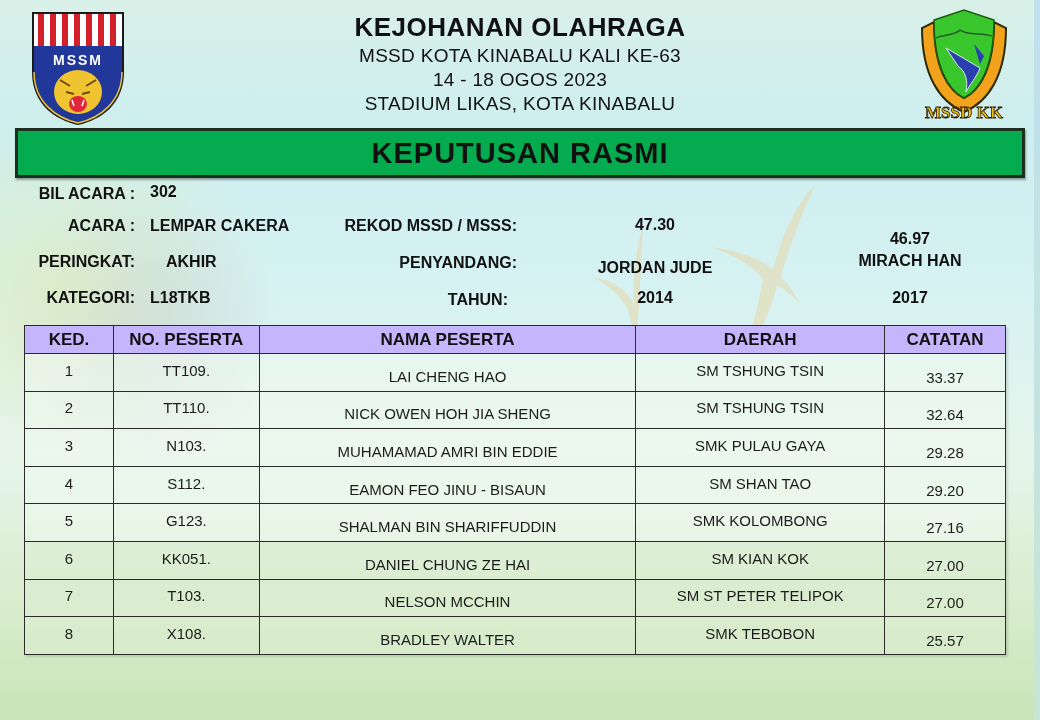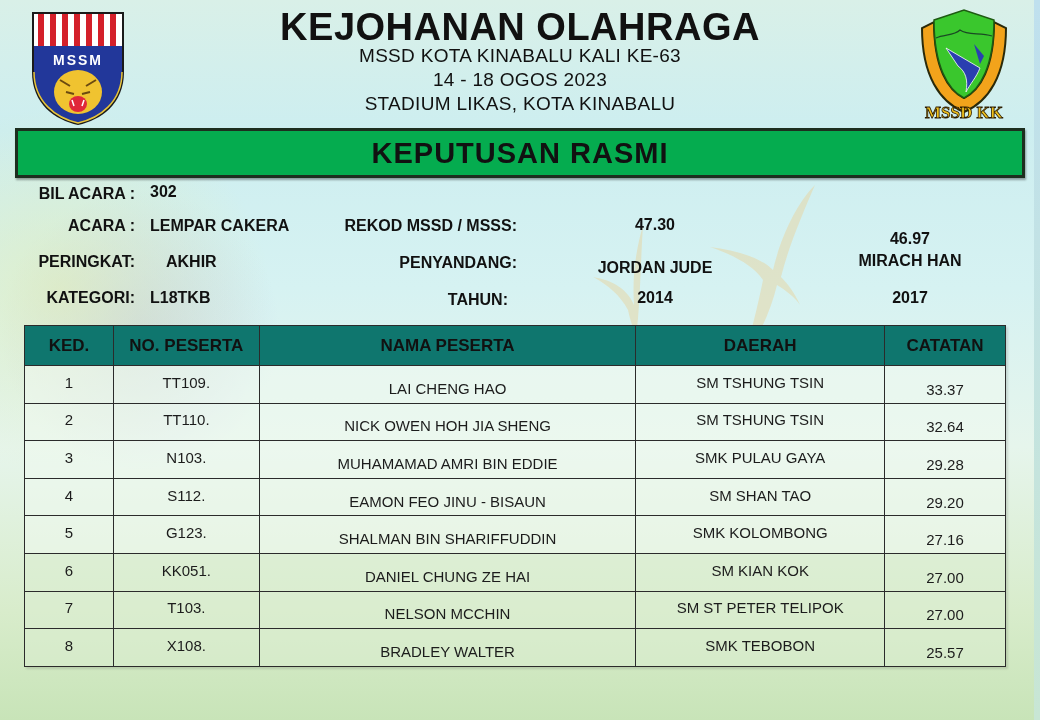--- a/index.html
+++ b/index.html
@@ -20,21 +20,21 @@
   .bird {
     position: absolute; pointer-events: none; opacity: 0.55;
   }
 
   
   .logo { position: absolute; }
   .logo-left { left: 30px; top: 10px; width: 96px; height: 116px; }
   .logo-right { left: 910px; top: 6px; width: 108px; height: 118px; }
 
   .header { position: absolute; left: 200px; width: 640px; top: 10px; text-align: center; }
-  .title { font-size: 38px; font-weight: bold; letter-spacing: 0.5px; line-height: 34px; }
+  .title { font-size: 26px; font-weight: bold; letter-spacing: 0.5px; line-height: 34px; }
   .sub { font-size: 19px; line-height: 24px; letter-spacing: 0.3px; }
 
   .banner {
     position: absolute; left: 15px; top: 128px; width: 1010px; height: 50px;
     background: #05ac4f; border: 3px solid #1d2e1f;
     box-shadow: 1px 2px 2px rgba(0,0,0,0.35);
     display: flex; align-items: center; justify-content: center;
   }
   .banner span { font-size: 29px; font-weight: bold; letter-spacing: 1px; }
 
@@ -43,21 +43,21 @@
   .lbl-r { text-align: right; }
   .ctr { text-align: center; }
 
   
   .results {
     position: absolute; left: 24px; top: 325px; width: 982px;
     border-collapse: collapse; font-size: 15px;
     box-shadow: 2px 2px 2px rgba(0,0,0,0.12);
   }
   .results th {
-    background: #0f766e; font-weight: bold; font-size: 17px; height: 40px;
+    background: #c4b5fd; font-weight: bold; font-size: 17px; height: 28px;
     border: 1px solid #2b2b2b; text-align: center;
   }
   .results td {
     height: 37.6px; border: 1px solid #2b2b2b; text-align: center;
     padding-bottom: 4px; color: #1c1c1c;
   }
   .results tbody tr { background: rgba(240,250,240,0.55); }
   .results tbody tr:nth-child(n+6) { background: rgba(220,238,210,0.5); }
   .results td.catatan { padding-top: 10px; padding-bottom: 0; }
   .results td.nama { padding-top: 8px; padding-bottom: 0; }

